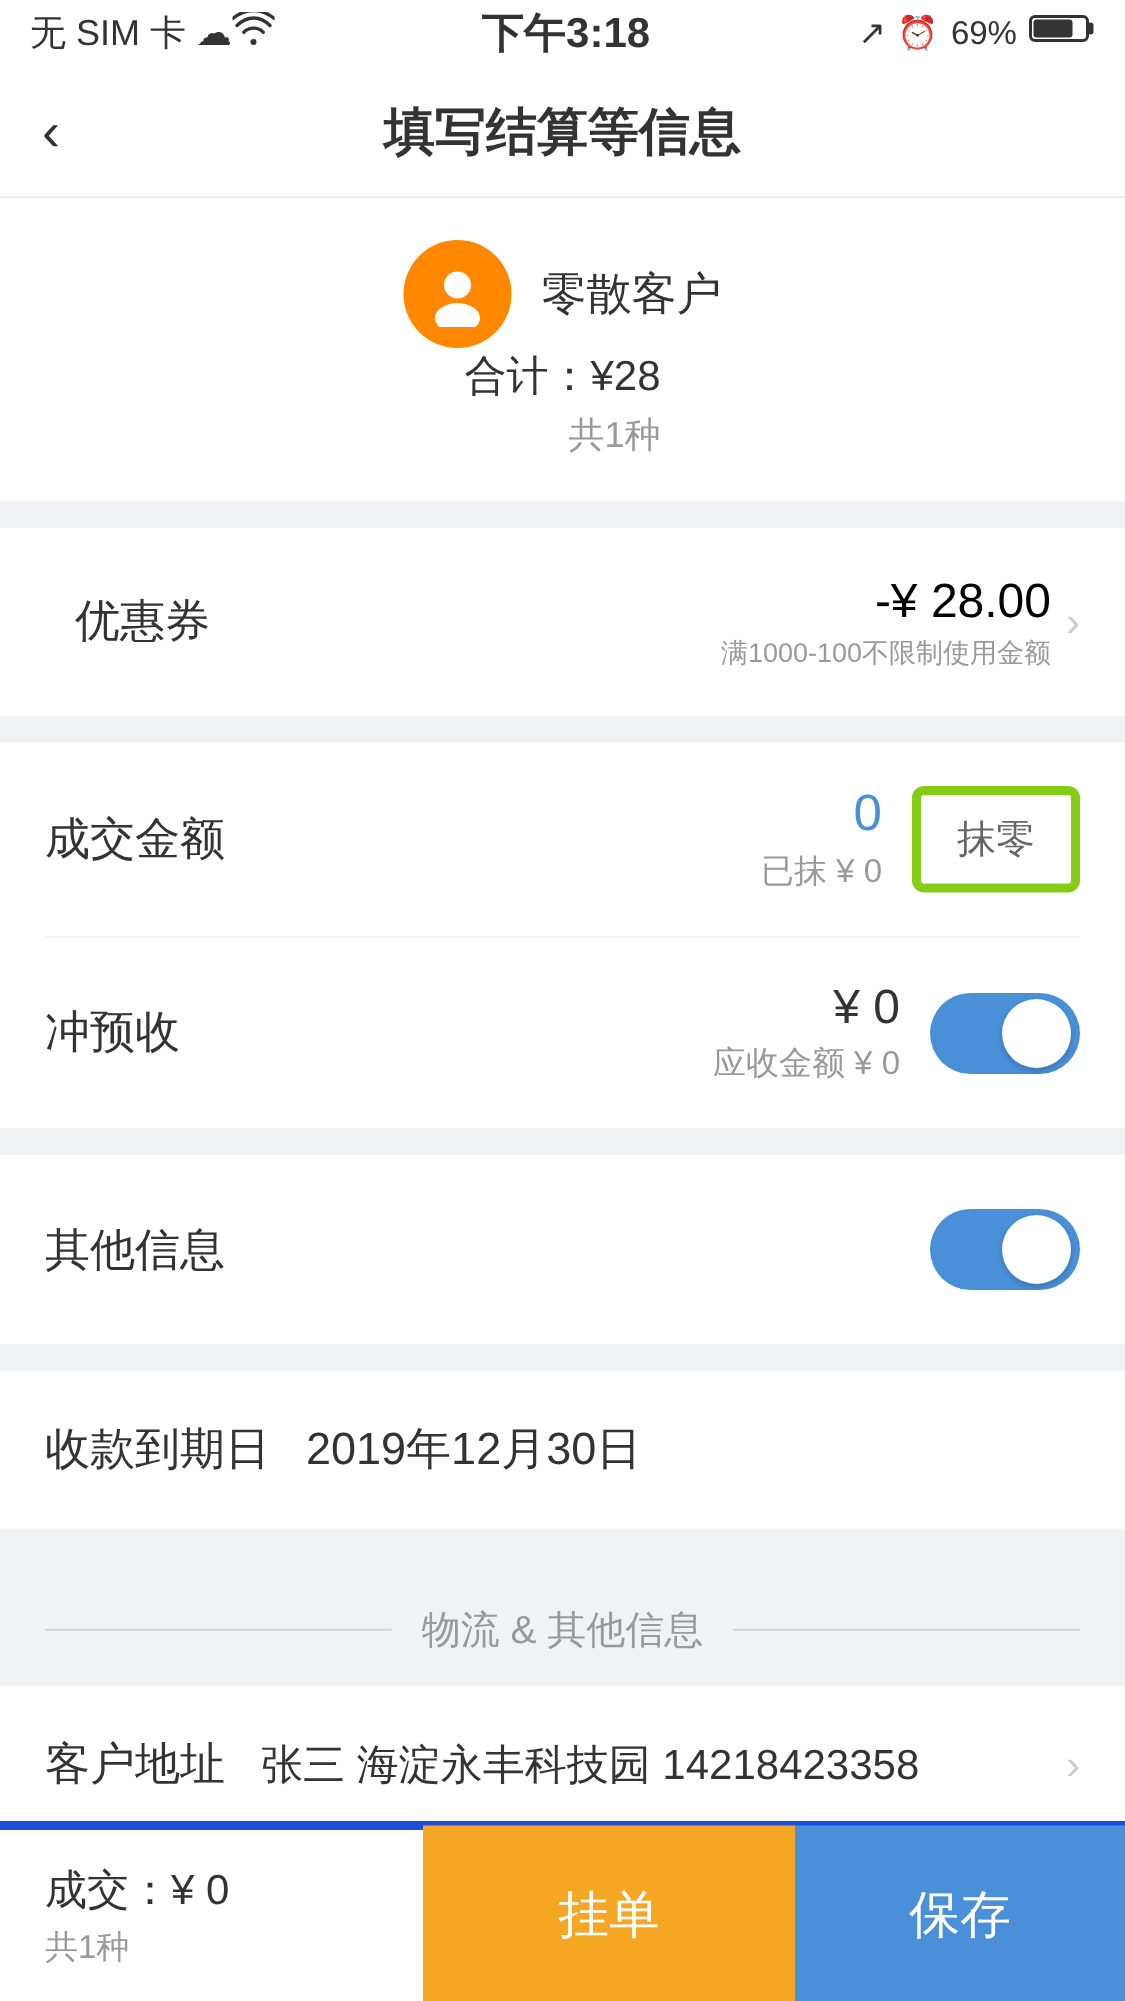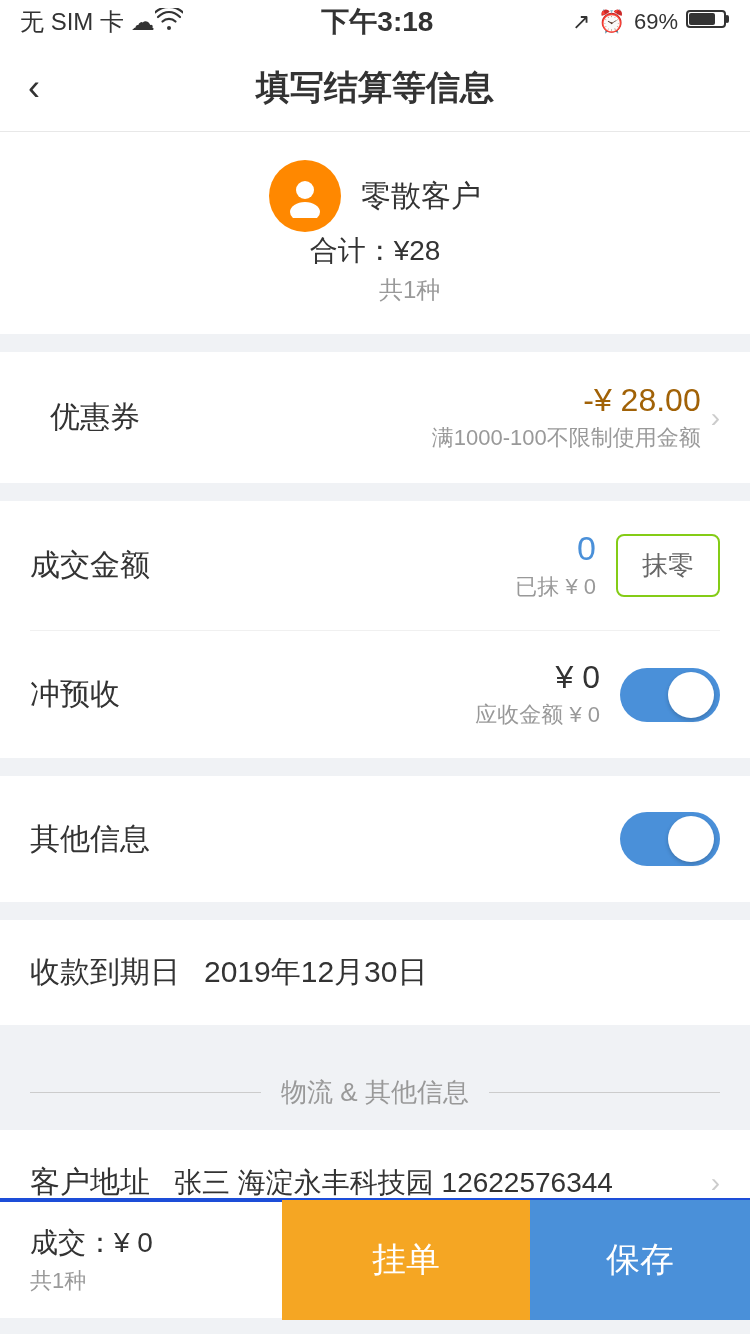--- a/index.html
+++ b/index.html
@@ -119,25 +119,25 @@
     .coupon-right {
       display: flex;
       align-items: center;
       gap: 10px;
     }
     .coupon-value-block {
       text-align: right;
     }
     .coupon-discount {
       font-size: 32px;
-      color: #a16207;
+      color: #000000;
       font-weight: 500;
     }
     .coupon-desc {
-      font-size: 22px;
+      font-size: 18px;
       color: #999;
       margin-top: 4px;
     }
     .chevron-right {
       color: #ccc;
       font-size: 28px;
     }
 
     
     .deal-section {
@@ -166,21 +166,21 @@
       font-size: 34px;
       color: #4a90d9;
       font-weight: 500;
     }
     .deal-sub {
       font-size: 22px;
       color: #999;
       margin-top: 4px;
     }
     .round-zero-btn {
-      border: 2px solid #84cc16;
+      border: 6px solid #84cc16;
       border-radius: 8px;
       padding: 12px 24px;
       font-size: 26px;
       color: #666;
       background: #fff;
       cursor: pointer;
     }
     .divider-thin {
       height: 1px;
       background: #f0f0f0;
@@ -310,28 +310,28 @@
     }
     .address-value {
       font-size: 28px;
       color: #333;
       flex: 1;
     }
 
     
     .bottom-bar {
       position: fixed;
-      bottom: 16px;
+      bottom: 0;
       left: 0;
       width: 750px;
       height: 120px;
       background: #fff;
       display: flex;
       align-items: center;
-      border-top: 4px solid #1d4ed8;
+      border-top: 6px solid #1d4ed8;
     }
     .bottom-info {
       flex: 1;
       padding: 0 30px;
     }
     .bottom-deal {
       font-size: 28px;
       color: #333;
     }
     .bottom-count {
@@ -475,21 +475,21 @@
 
   <div class="logistics-divider">
     <div class="divider-line"></div>
     <span class="logistics-label">物流 &amp; 其他信息</span>
     <div class="divider-line"></div>
   </div>
 
   <div class="address-section">
     <div class="address-row">
       <span class="address-label">客户地址</span>
-      <span class="address-value">张三 海淀永丰科技园 12622576344</span>
+      <span class="address-value">张三 海淀永丰科技园 14218423358</span>
       <span class="chevron-right">›</span>
     </div>
   </div>
 
 </div>
 
 <div class="bottom-bar">
   <div class="bottom-info">
     <div class="bottom-deal">
       <span>成交：</span><span>¥ 0</span>

